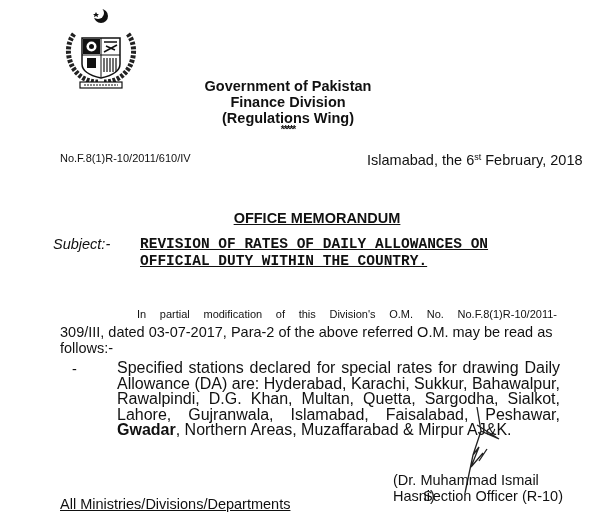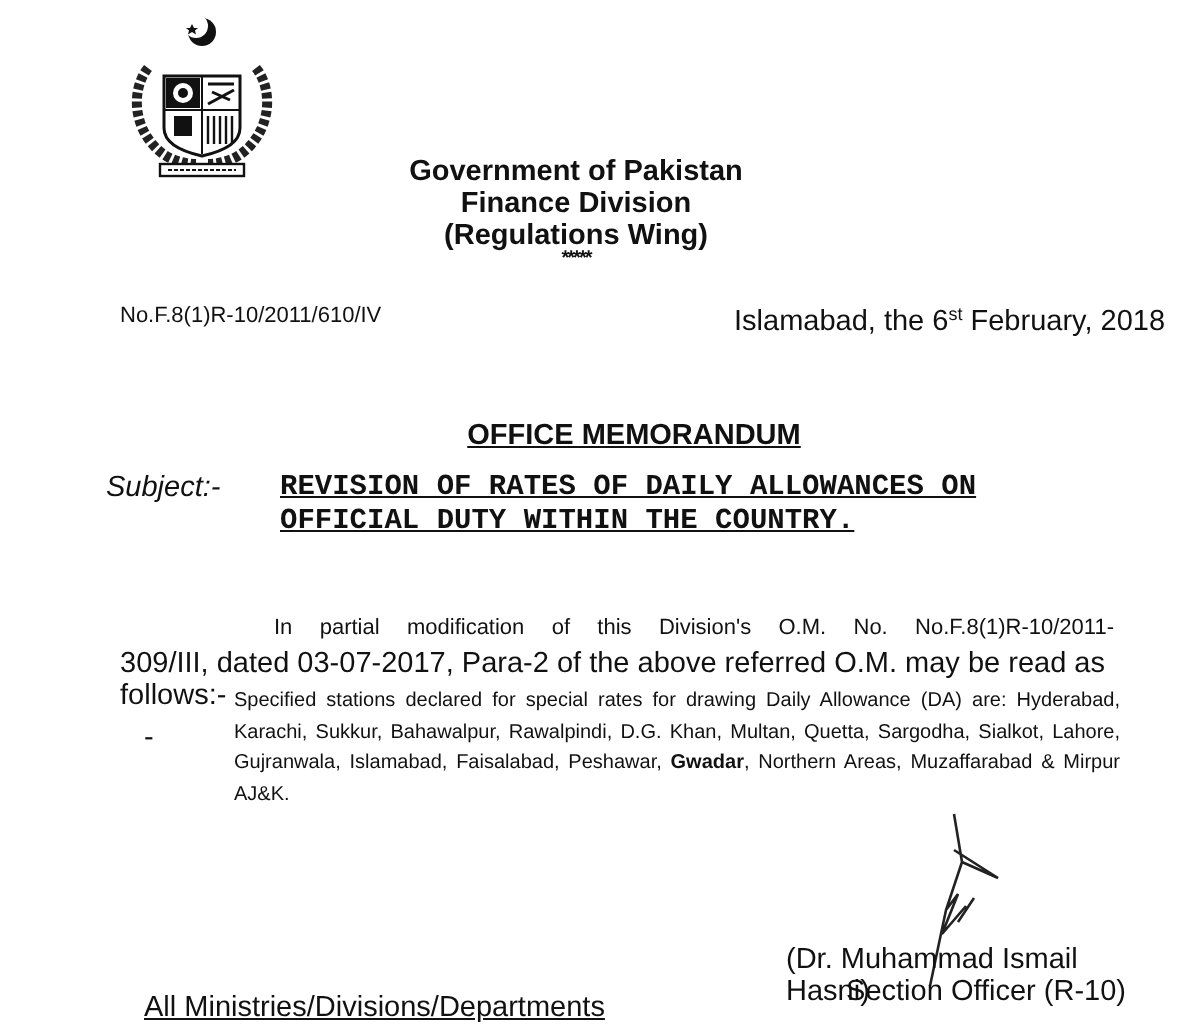--- a/index.html
+++ b/index.html
@@ -13,25 +13,25 @@
   .hdr-stars { top:125px; left:-12px; font-size:10px; line-height:10px; letter-spacing:-1px; }
   .ref { left:60px; top:152px; font-size:11px; }
   .date { left:367px; top:152px; font-size:14.5px; }
   .date sup { font-size:9px; vertical-align:5px; }
   .om { left:0; width:600px; top:210px; text-align:center; font-weight:bold; font-size:14.5px; text-decoration:underline; padding-left:34px; box-sizing:border-box; }
   .subj-label { left:53px; top:236px; font-size:14.5px;font-style:italic; }
   .subj-text { left:140px; top:236px; width:420px; font-weight:bold; font-size:14.5px; line-height:17px; text-decoration:underline;font-family:Liberation Mono, monospace; }
   .para1 { left:137px; top:293px; width:420px; font-size:11px; text-align:justify; text-align-last:justify;margin-top:15px; }
   .para2 { left:60px; top:324px; width:500px; font-size:14.5px; }
   .bullet-dash { left:72px; top:361px; font-size:14.5px; }
-  .bullet-text { left:117px; top:343px; width:443px; font-size:10px; line-height:15.5px; text-align:justify; }
+  .bullet-text { left:117px; top:360px; width:443px; font-size:16px; line-height:15.5px; text-align:justify; }
   .sig-mark { left:455px; top:405px; width:90px; height:95px; }
   .sig-name { left:393px; top:472px; width:170px; font-size:14.5px; }
   .sig-title { left:393px; top:488px; width:170px; text-align:right; font-size:14.5px; }
-  .addr { left:60px; top:496px; font-size:14.5px; text-decoration:underline;margin-left:12px; }
+  .addr { left:60px; top:496px; font-size:14.5px; text-decoration:underline; }
 </style>
 </head>
 <body>
 
 <div class="abs emblem">
   <svg width="82" height="84" viewBox="0 0 82 84">
 
     <circle cx="41" cy="8" r="7" fill="#111"></circle>
     <circle cx="38" cy="5" r="6" fill="#fff"></circle>
     <polygon points="36,4 37,6 39,6 37.5,7.3 38,9.3 36,8 34,9.3 34.5,7.3 33,6 35,6" fill="#111"></polygon>

